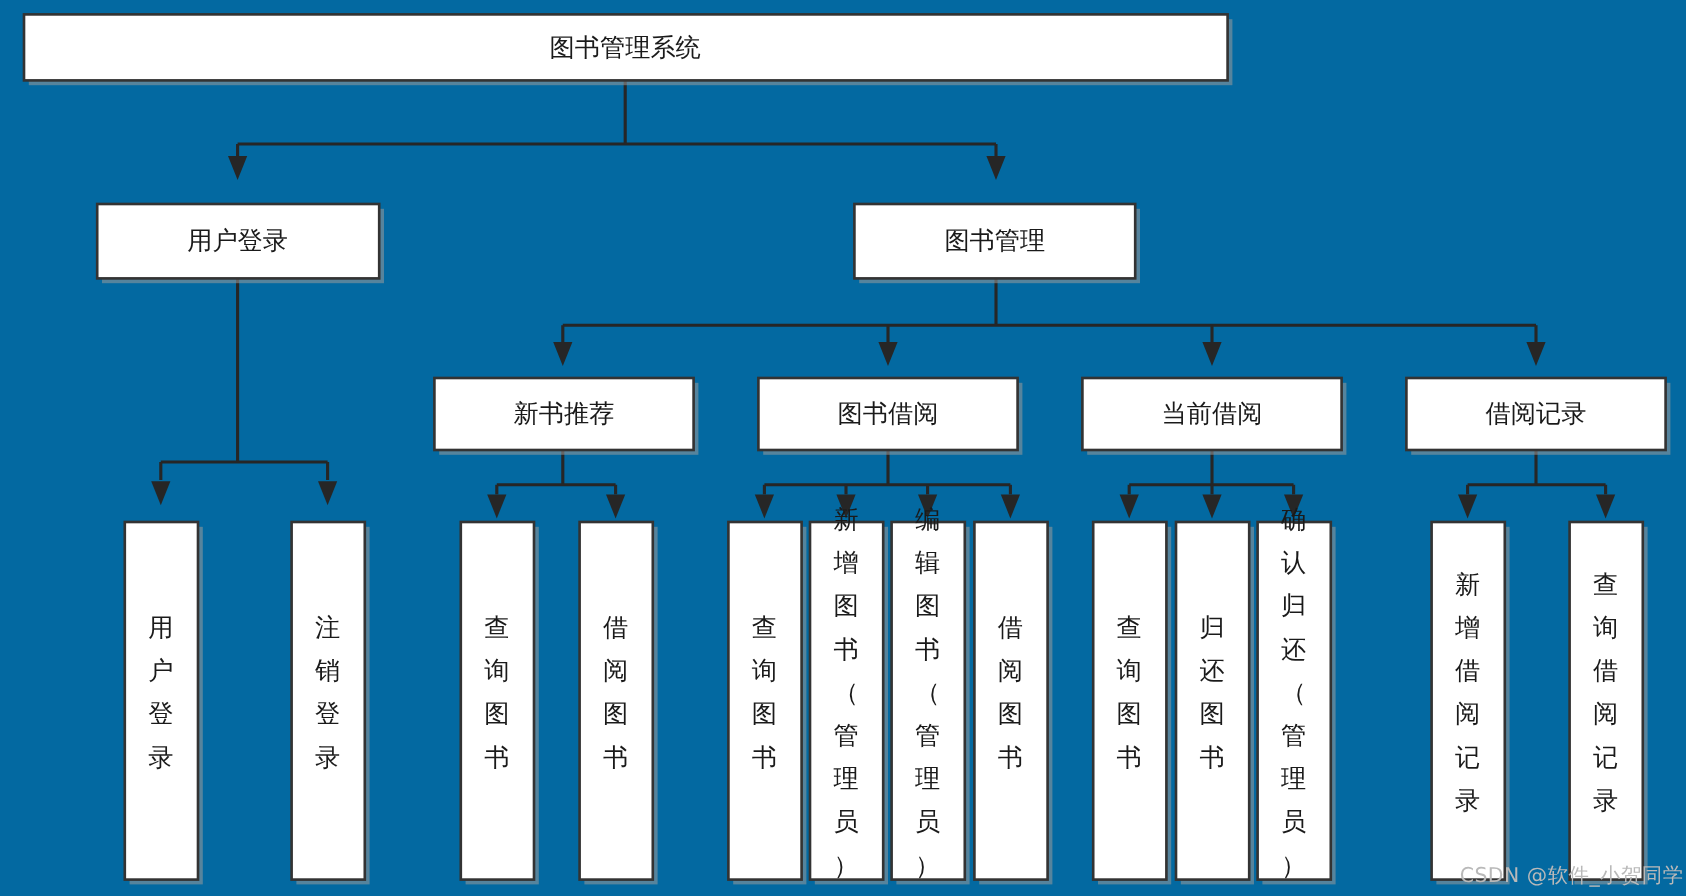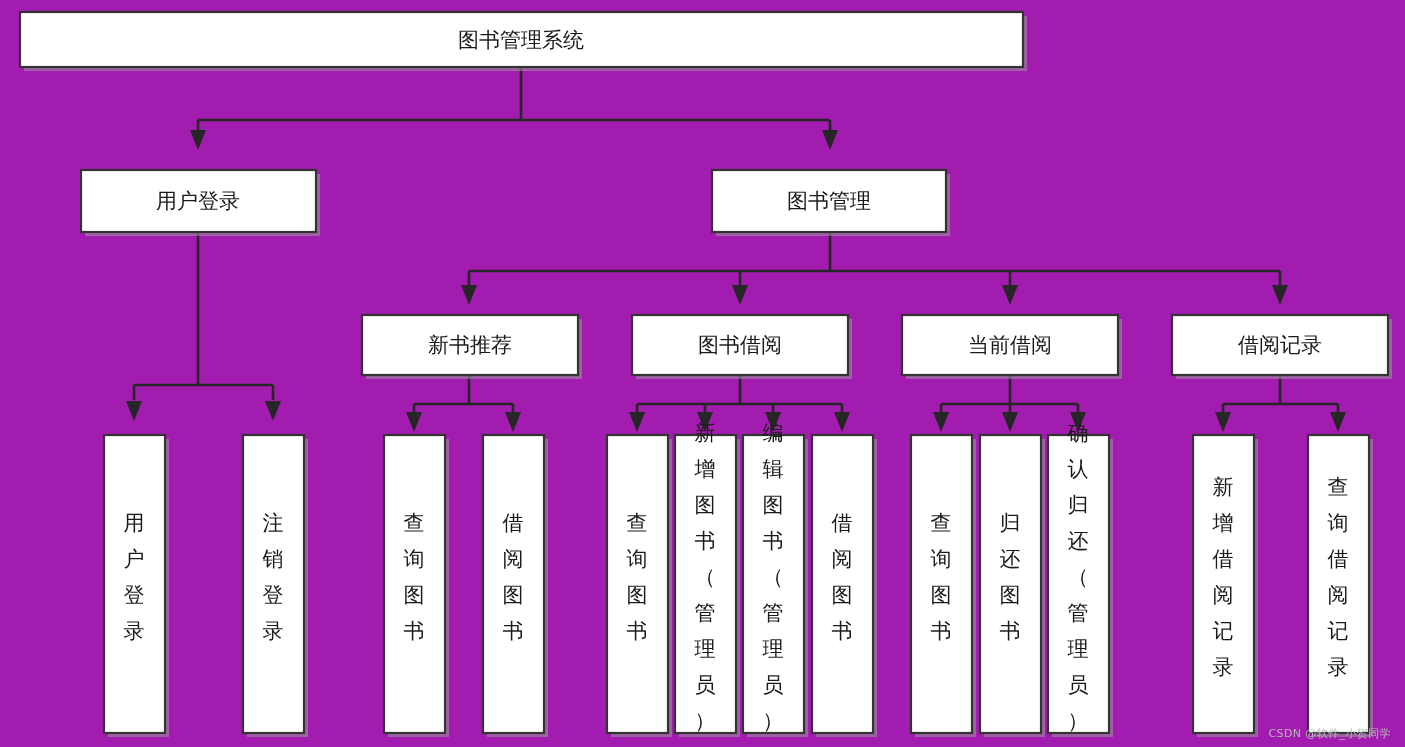--- a/index.html
+++ b/index.html
@@ -11,21 +11,21 @@
   body {
     width: 1405px;
     height: 747px;
     overflow: hidden;
     font-family: "DejaVu Sans", "Liberation Sans", sans-serif;
   }
   #diagram-root {
     position: relative;
     width: 1405px;
     height: 747px;
-    background: #a21caf;
+    background: #0369a1;
   }
   svg#diagram-svg {
     position: absolute;
     left: 0;
     top: 0;
     width: 1405px;
     height: 747px;
     display: block;
   }
   .node-box {
@@ -55,24 +55,24 @@
     dominant-baseline: middle;
   }
   .node-label-v {
     font-family: "DejaVu Sans", "Liberation Sans", sans-serif;
     font-size: 21px;
     fill: #1a1a1a;
     text-anchor: middle;
   }
   .watermark {
     position: absolute;
-    right: 14px;
+    right: 2px;
     bottom: 6px;
     font-family: "DejaVu Sans", "Liberation Sans", sans-serif;
-    font-size: 11px;
+    font-size: 17px;
     color: #b9b9b9;
     letter-spacing: 0.4px;
     white-space: nowrap;
     user-select: none;
   }
 </style>
 </head>
 <body>
 
 <div id="diagram-root">

